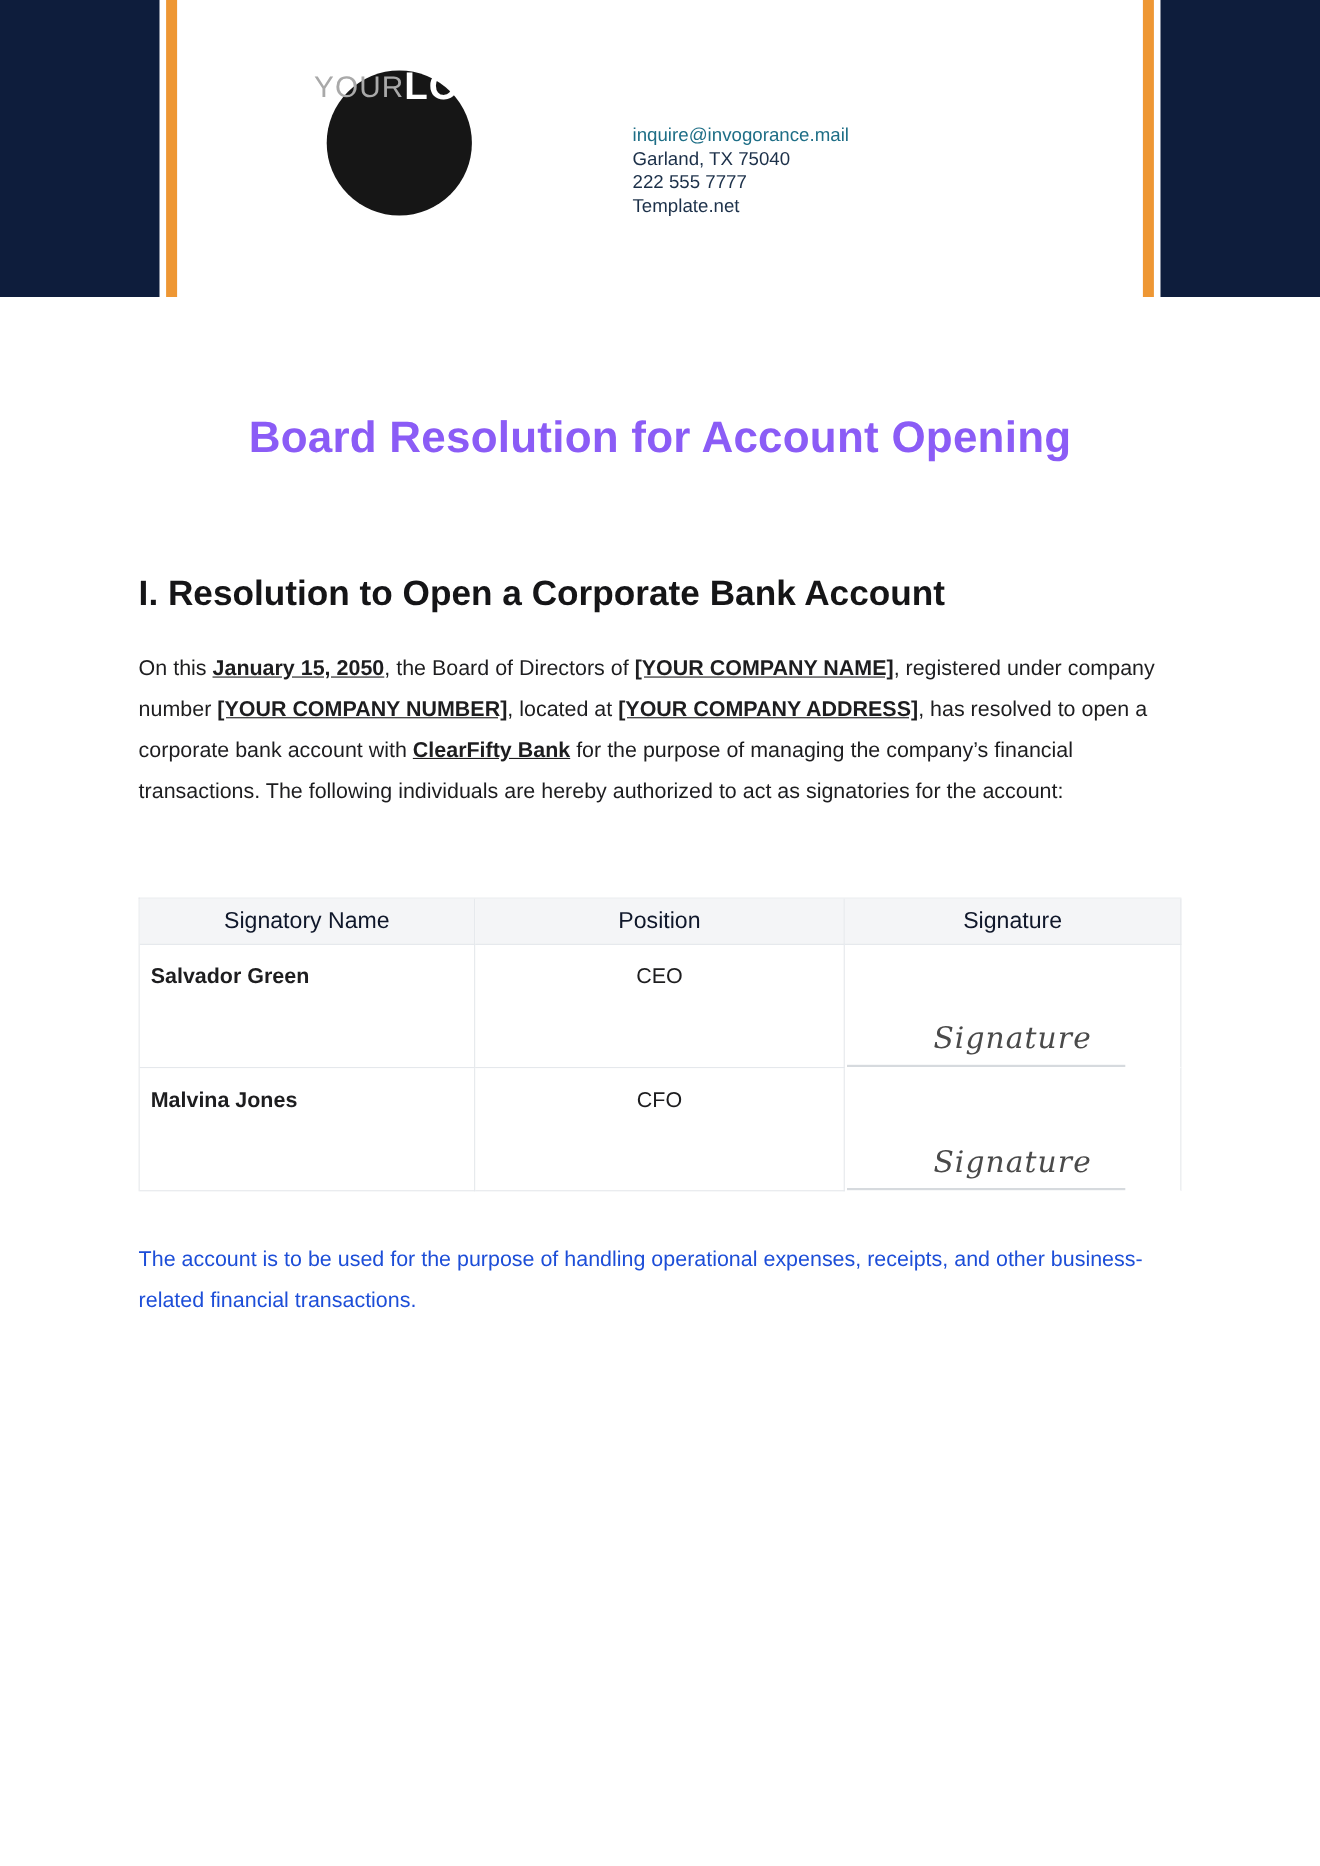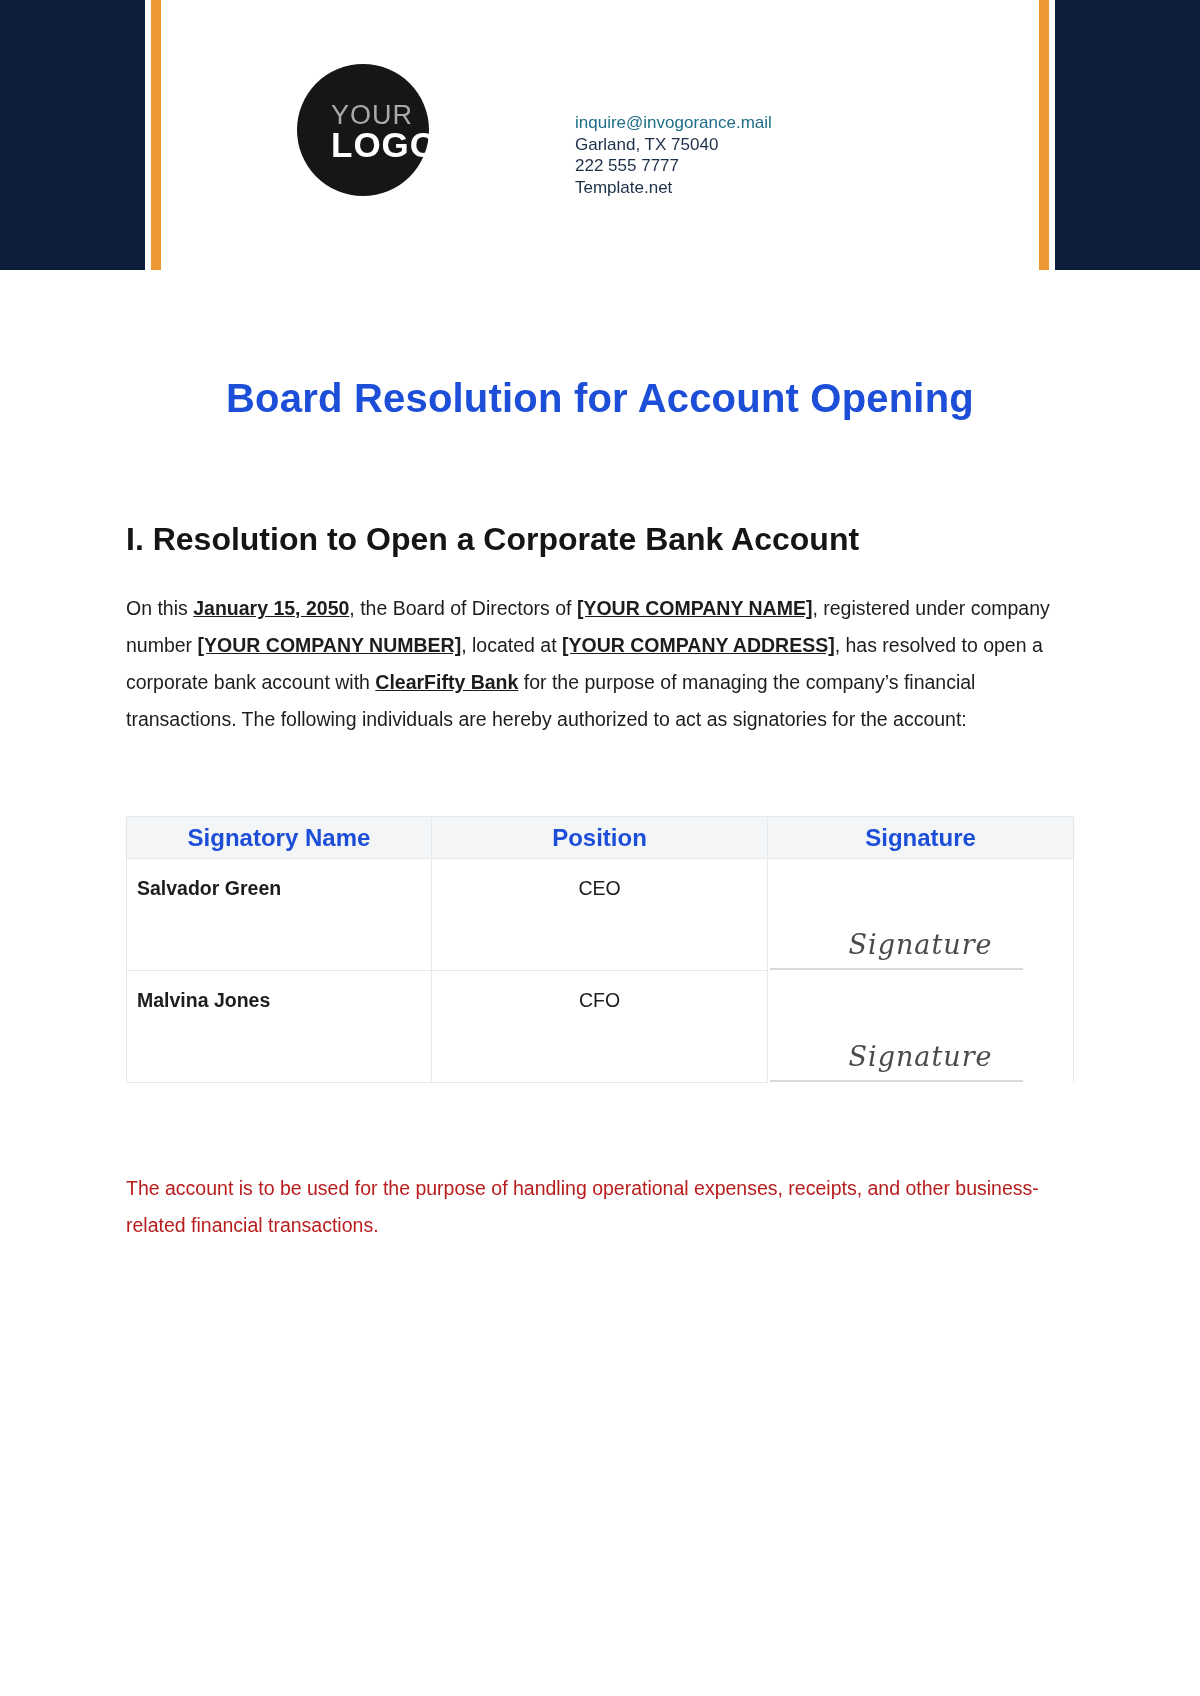--- a/index.html
+++ b/index.html
@@ -17,41 +17,41 @@
   .navy-band.left { left: 0; }
   .navy-band.right { right: 0; }
   .orange-stripe { position: absolute; top: 0; height: 270px; width: 10px; background: #ee9734; }
   .orange-stripe.left { left: 151px; }
   .orange-stripe.right { right: 151px; }
 
   .logo-circle {
     position: absolute; left: 297px; top: 64px;
     width: 132px; height: 132px; border-radius: 50%;
     background: #161616;
-    display: flex; flex-direction: column; justify-content: center;
+    display: flex; justify-content: center;
     padding-left: 34px; box-sizing: border-box;
   }
   .logo-line1 { color: #a9a9a9; font-size: 27px; letter-spacing: 1px; line-height: 30px; font-weight: 400; }
   .logo-line2 { color: #ffffff; font-size: 35px; letter-spacing: 1px; line-height: 30px; font-weight: 700; }
 
   .contact-block {
     position: absolute; left: 575px; top: 112px;
     font-size: 17px; line-height: 21.5px; color: #1c3049;
   }
   .contact-email { color: #1e6e86; }
 
   
   .page-content { padding: 0 126px; }
 
   .page-title {
     margin: 106px 0 16px 0;
     text-align: center;
     font-size: 40px;
     font-weight: 700;
-    color: #1d4ed8;
+    color: #8b5cf6;
     letter-spacing: 0.2px;
   }
 
   .section-heading {
     margin: 100px 0 0 0;
     font-size: 32px;
     font-weight: 700;
     color: #151517;
   }
 
@@ -73,23 +73,23 @@
     border-left: 1px solid #e5e8ec;
   }
   .signatories-table th,
   .signatories-table td {
     border-right: 1px solid #e5e8ec;
     border-bottom: 1px solid #e5e8ec;
     box-sizing: border-box;
   }
   .signatories-table th {
     background: #f4f5f7;
-    color: #1d4ed8;
-    font-size: 24px;
-    font-weight: 700;
+    color: #0f172a;
+    font-size: 21px;
+    font-weight: 400;
     height: 42px;
     padding: 6px 10px;
     text-align: center;
   }
   .col-name { width: 32.2%; }
   .col-position { width: 35.5%; }
   .col-signature { width: 32.3%; }
 
   .signatories-table td {
     height: 112px;
@@ -115,24 +115,24 @@
     font-family: "DejaVu Serif", serif;
     font-style: italic;
     font-size: 27px;
     color: #4a4a4a;
     letter-spacing: 1px;
     display: inline-block;
     margin-bottom: 6px;
   }
 
   .closing-paragraph {
-    margin-top: 87px;
+    margin-top: 44px;
     font-size: 19.5px;
     line-height: 37px;
-    color: #b91c1c;
+    color: #1d4ed8;
   }
 </style>
 </head>
 <body>
 
 <div class="top-banner">
   <div class="navy-band left"></div>
   <div class="orange-stripe left"></div>
   <div class="navy-band right"></div>
   <div class="orange-stripe right"></div>

